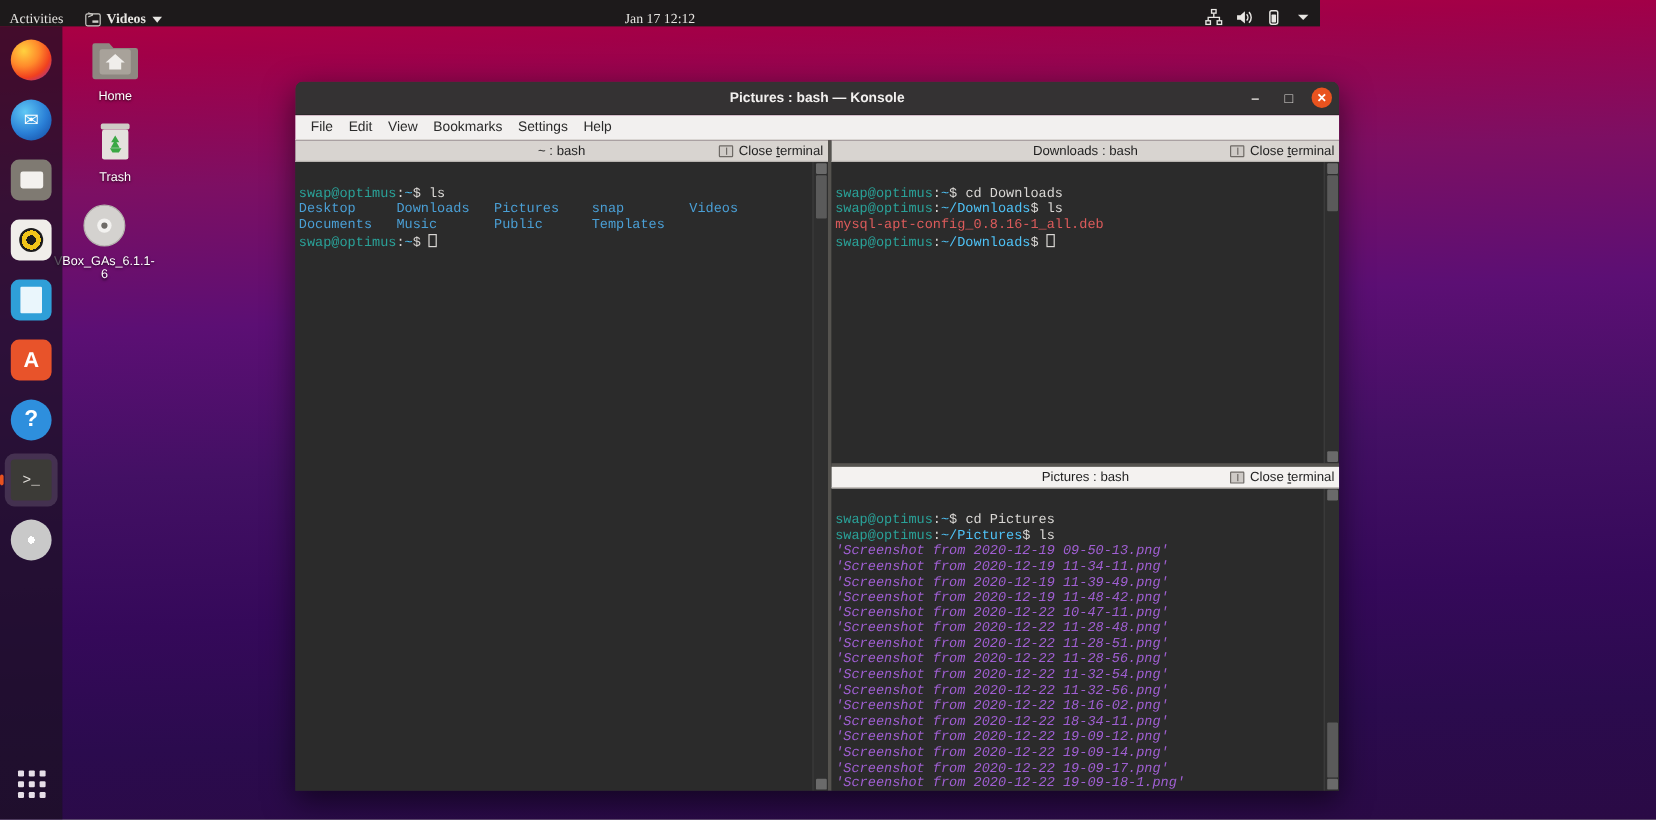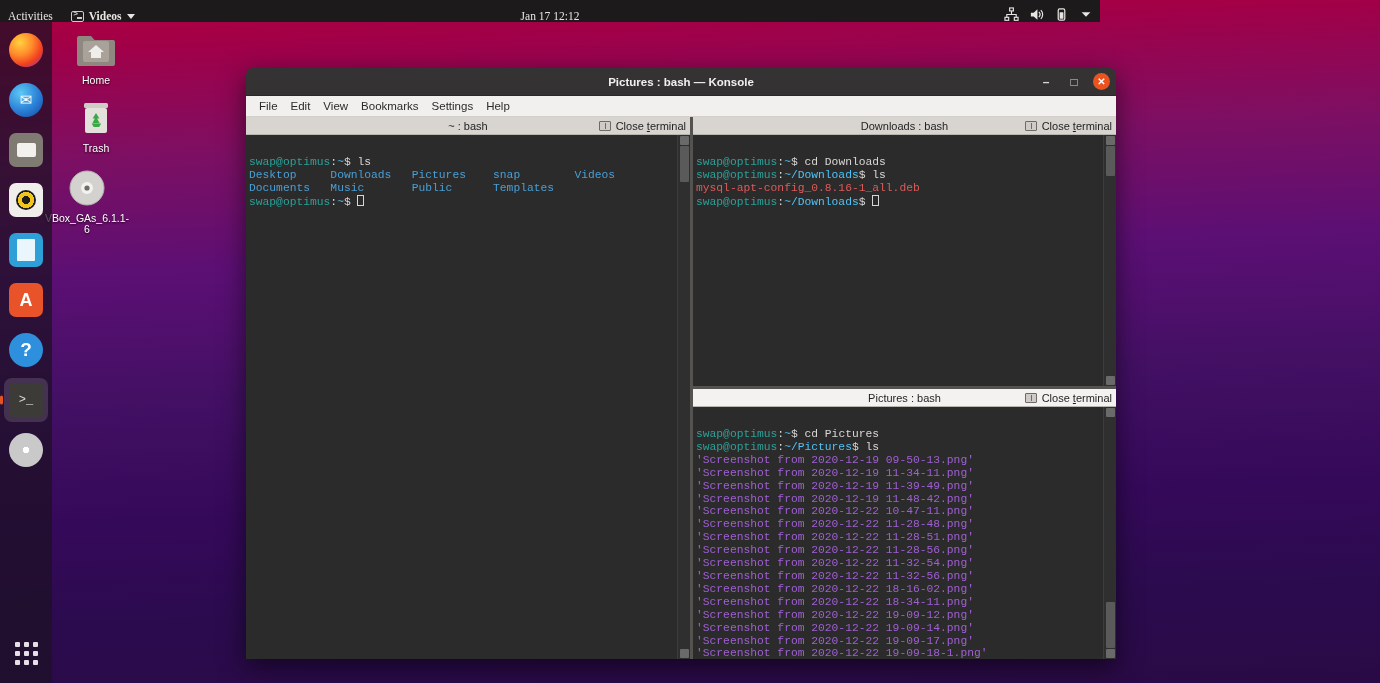--- a/index.html
+++ b/index.html
@@ -127,21 +127,21 @@
   }
   .scroll .arrow { width: 9px; height: 9px; flex: none; margin: 1px 0; background: #6a6a6a; border-radius: 1px; }
   .scroll .thumb { width: 9px; background: #5a5a5a; border-radius: 1px; flex: none; }
   .scroll .track { flex: 1; }
 
   .c-user { color: #2aa198; }
   .c-path { color: #4fc3f7; }
   .c-dir  { color: #4a9fd5; }
   .c-white { color: #d9d7d4; }
   .c-red  { color: #dc5b5b; }
-  .c-magenta { color: #a05fd3; }
+  .c-magenta { color: #a05fd3; font-style: italic; }
   .cursor-blk { display: inline-block; width: 7px; height: 11px; border: 1px solid #d9d7d4; vertical-align: -1px; }
 </style>
 </head>
 <body>
 
 <div id="top-panel">
   <div id="activities">Activities</div>
   <div class="panel-app">
     <span class="konsole-mini-icon"></span>
     <span>Videos</span>

